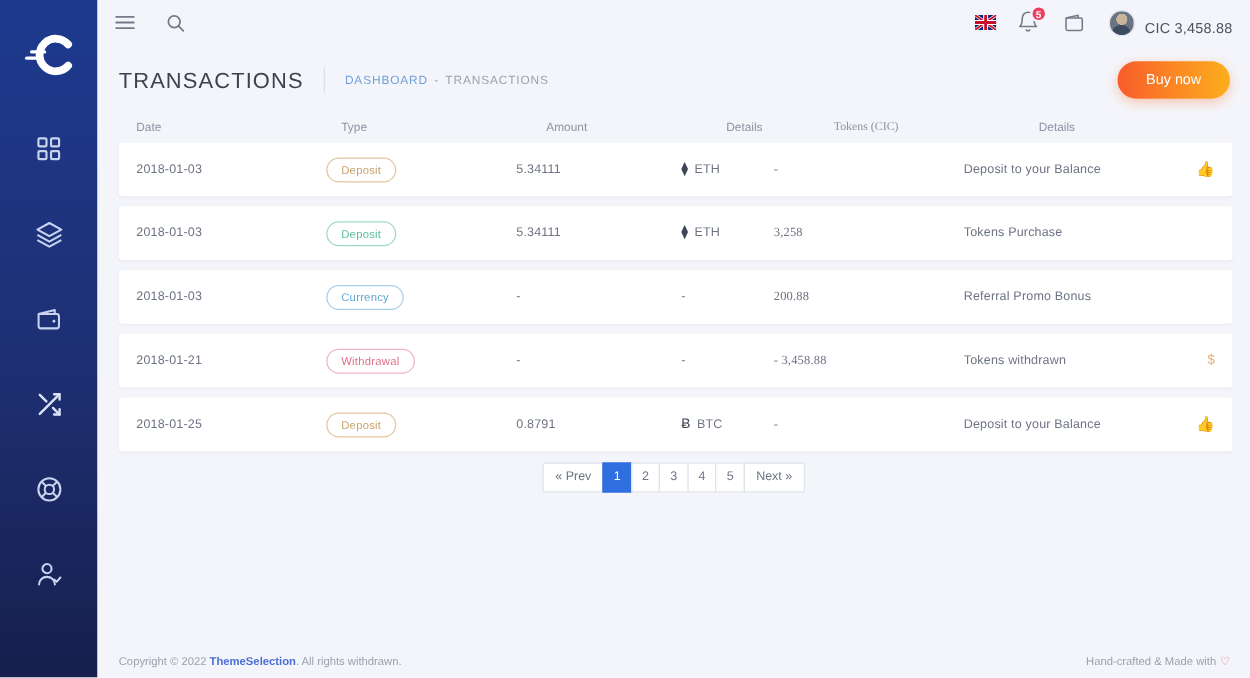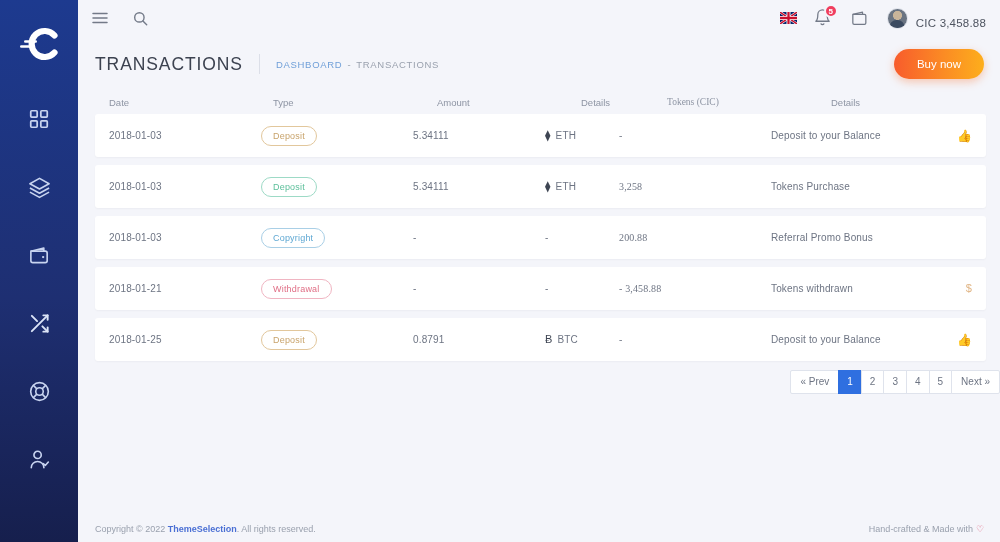--- a/index.html
+++ b/index.html
@@ -119,21 +119,21 @@
   .pill-withdrawal{ color: #e06f86; border-color: #f0b5c2; }
 
   .cur-cell { display: flex; align-items: center; gap: 5px; }
   .cur-sym { font-size: 11px; color: #3e4553; line-height: 1; }
 
   .act-icon { color: #d6aa72; font-size: 12px; line-height:1; }
   .act-icon.dollar { color: #e0b483; font-size: 11px; }
 
   
   .pagination {
-    display: flex; justify-content: flex-end; align-items: center;
+    display: flex; justify-content: center; align-items: center;
     margin-top: 9px;
   }
   .pg {
     border: 1px solid #dfe3ec; background: #fff;
     color: #6d7483; font-size: 10px;
     padding: 5px 8px; min-width: 16px; text-align: center;
     margin-left: -1px; cursor: pointer; line-height: 1.2;
     font-family: "Liberation Sans", sans-serif;
   }
   .pg:first-child { margin-left: 0; border-radius: 2px 0 0 2px; padding: 5px 9px; }
@@ -316,21 +316,21 @@
                 <span class="cur-sym">⧫</span>
                 <span>ETH</span>
               </span>
             </div>
             <div class="c-tok cell">3,258</div>
             <div class="c-det cell">Tokens Purchase</div>
             <div class="c-act cell"></div>
           </div>
           <div class="row">
             <div class="c-date cell">2018-01-03</div>
-            <div class="c-type cell"><span class="pill pill-referral">Copyright</span></div>
+            <div class="c-type cell"><span class="pill pill-referral">Currency</span></div>
             <div class="c-amt cell">-</div>
             <div class="c-cur cell">
               <span class="cur-cell">
                 <span>-</span>
               </span>
             </div>
             <div class="c-tok cell">200.88</div>
             <div class="c-det cell">Referral Promo Bonus</div>
             <div class="c-act cell"></div>
           </div>
@@ -369,21 +369,21 @@
         <button class="pg active">1</button>
         <button class="pg">2</button>
         <button class="pg">3</button>
         <button class="pg">4</button>
         <button class="pg">5</button>
         <button class="pg">Next »</button>
       </div>
 
     <footer class="footer">
       <div>
-        <span>Copyright © 2022 </span><span class="brand">ThemeSelection</span><span>. All rights reserved.</span>
+        <span>Copyright © 2022 </span><span class="brand">ThemeSelection</span><span>. All rights withdrawn.</span>
       </div>
       <div class="footer-right">
         <span>Hand-crafted &amp; Made with</span>
         <span class="heart">♡</span>
       </div>
     </footer>
 
   </div>
 </div>
 

